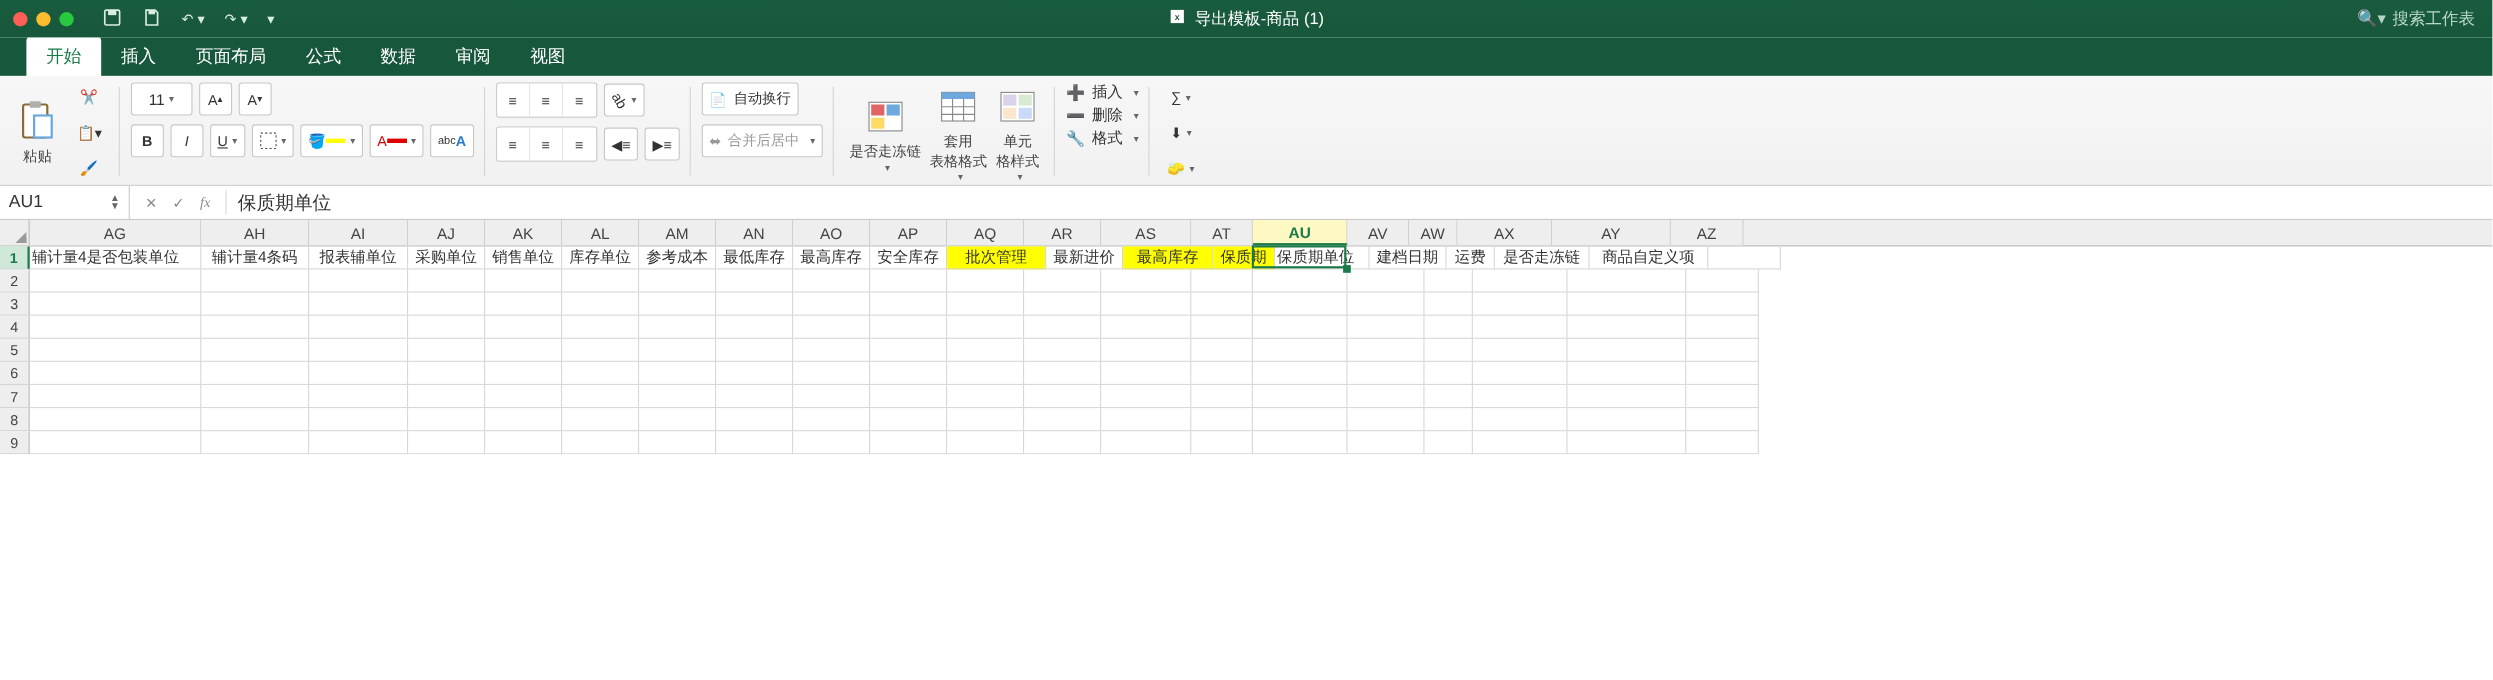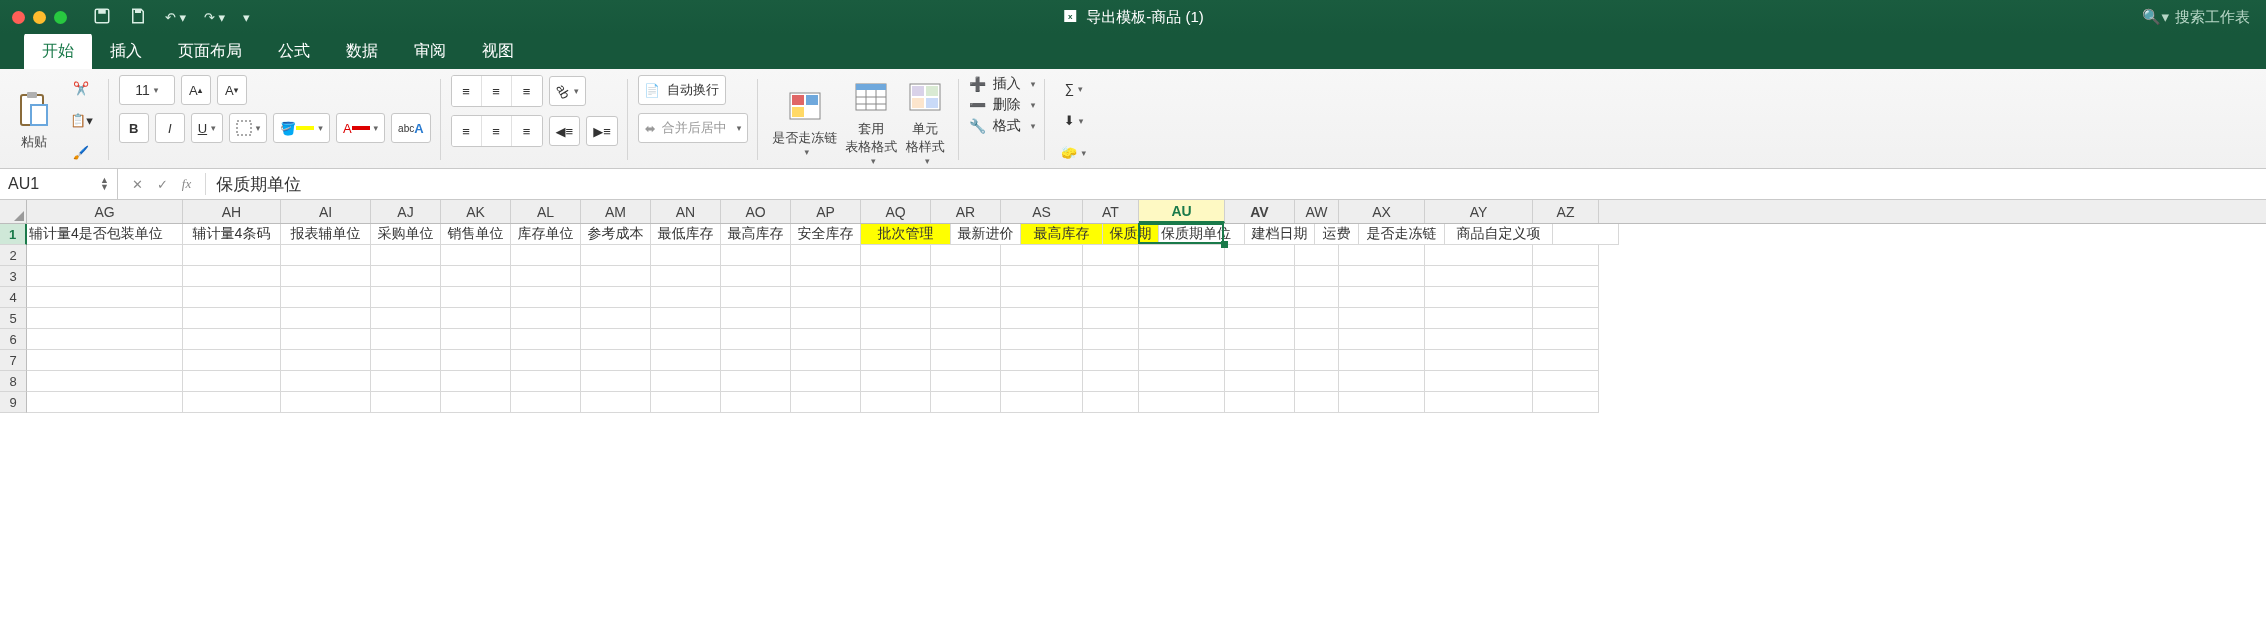--- a/index.html
+++ b/index.html
@@ -313,21 +313,21 @@
         <div class="ch" style="width: 70px;">AL</div>
         <div class="ch" style="width: 70px;">AM</div>
         <div class="ch" style="width: 70px;">AN</div>
         <div class="ch" style="width: 70px;">AO</div>
         <div class="ch" style="width: 70px;">AP</div>
         <div class="ch" style="width: 70px;">AQ</div>
         <div class="ch" style="width: 70px;">AR</div>
         <div class="ch" style="width: 82px;">AS</div>
         <div class="ch" style="width: 56px;">AT</div>
         <div class="ch sel" style="width: 86px;">AU</div>
-        <div class="ch" style="width: 70px; font-weight: bold;">AV</div>
+        <div class="ch" style="width: 56px;">AV</div>
         <div class="ch" style="width: 44px;">AW</div>
         <div class="ch" style="width: 86px;">AX</div>
         <div class="ch" style="width: 108px;">AY</div>
         <div class="ch" style="width: 66px;">AZ</div>
       </div>
   </div>
   <div class="grid-body">
     <div class="row-headers" id="row-headers">
         <div class="rh sel">1</div>
         <div class="rh">2</div>

